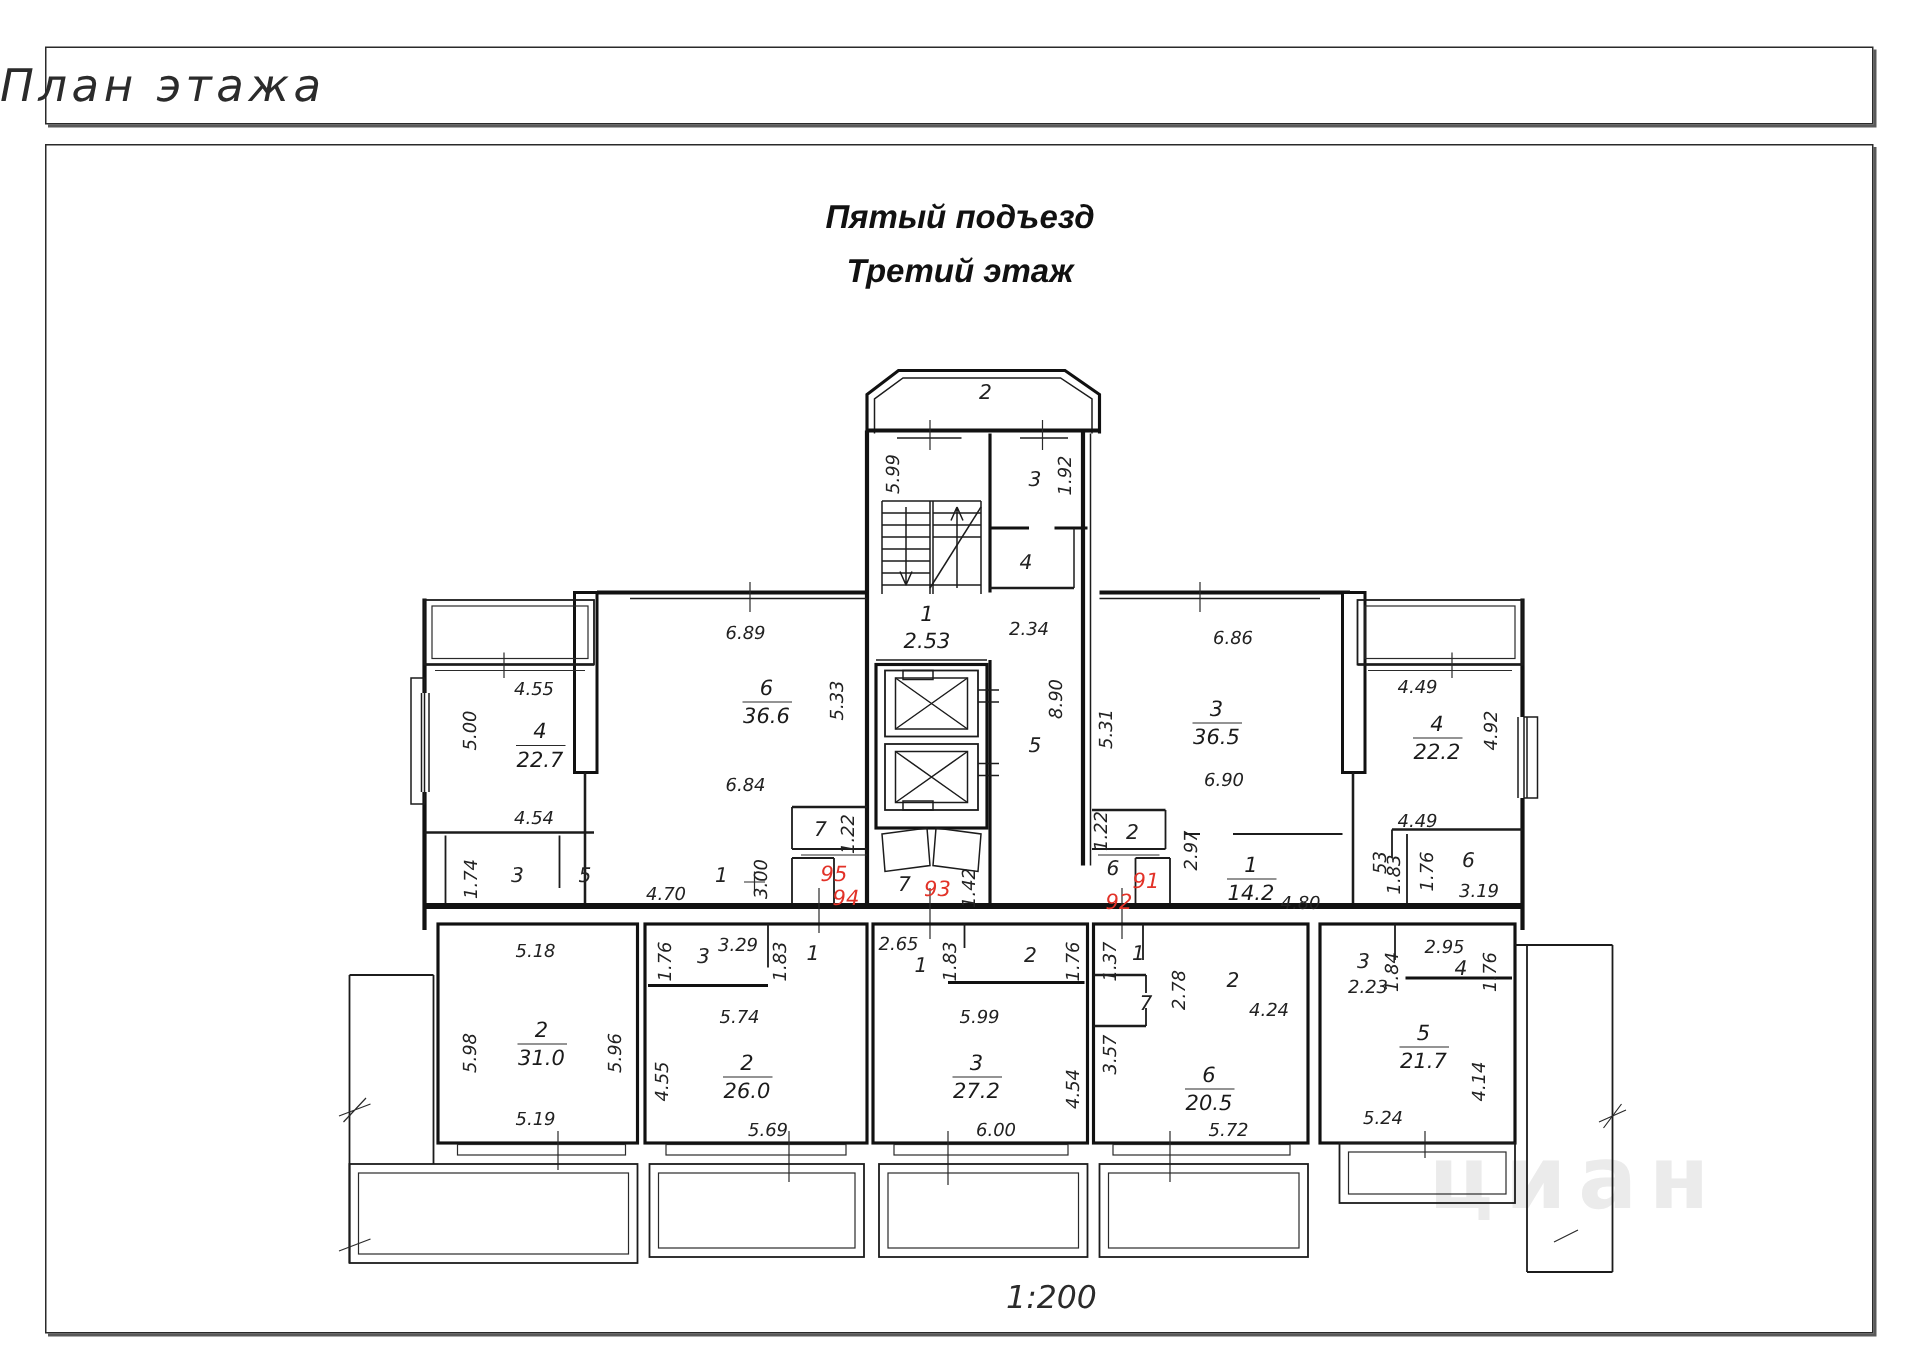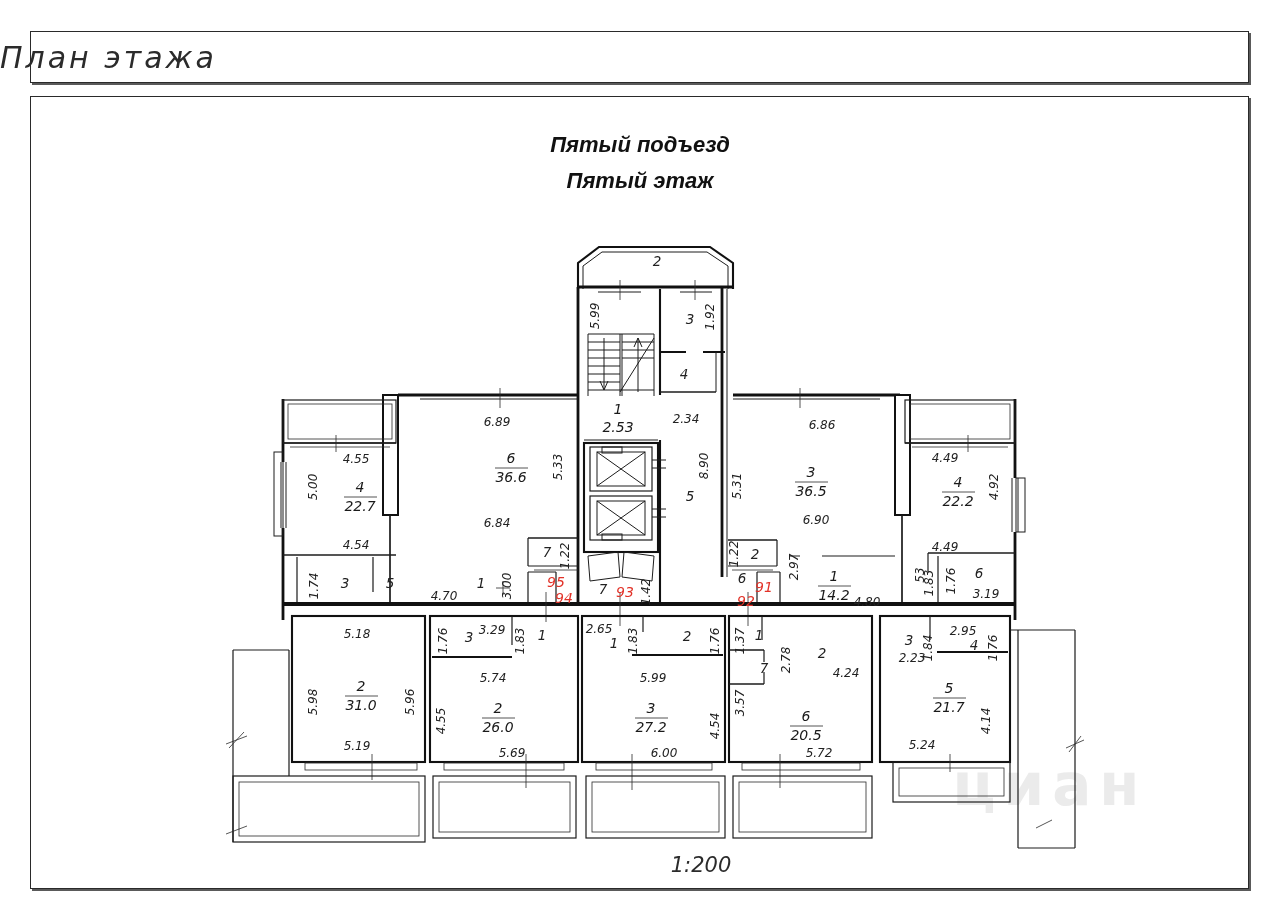--- a/index.html
+++ b/index.html
@@ -28,21 +28,21 @@
   .scale{font:italic 21px "DejaVu Sans",sans-serif;fill:#2b2b2b;text-anchor:middle;}
   .wm{font:bold 58px "DejaVu Sans",sans-serif;fill:#ebebeb;text-anchor:middle;letter-spacing:8px;}
 </style>
 </head>
 <body>
 
 <div class="frame" id="title-box"></div>
 <div id="title-text">План этажа</div>
 <div class="frame" id="plan-box"></div>
 <div class="subtitle" id="subtitle1">Пятый подъезд</div>
-<div class="subtitle" id="subtitle2">Пятый этаж</div>
+<div class="subtitle" id="subtitle2">Третий этаж</div>
 
 <svg width="1280" height="906" viewBox="0 0 1280 906">
 
   <text class="wm" x="1050" y="805">циан</text>
 
   <g>
 
     <path class="w2" d="M578,289 L578,263 L599,247 L710,247 L733,263 L733,289"></path>
     <path class="w1" d="M583,289 L583,266 L602,252 L707,252 L728,266 L728,289"></path>
     <path class="w28" d="M578,287 H733"></path>

